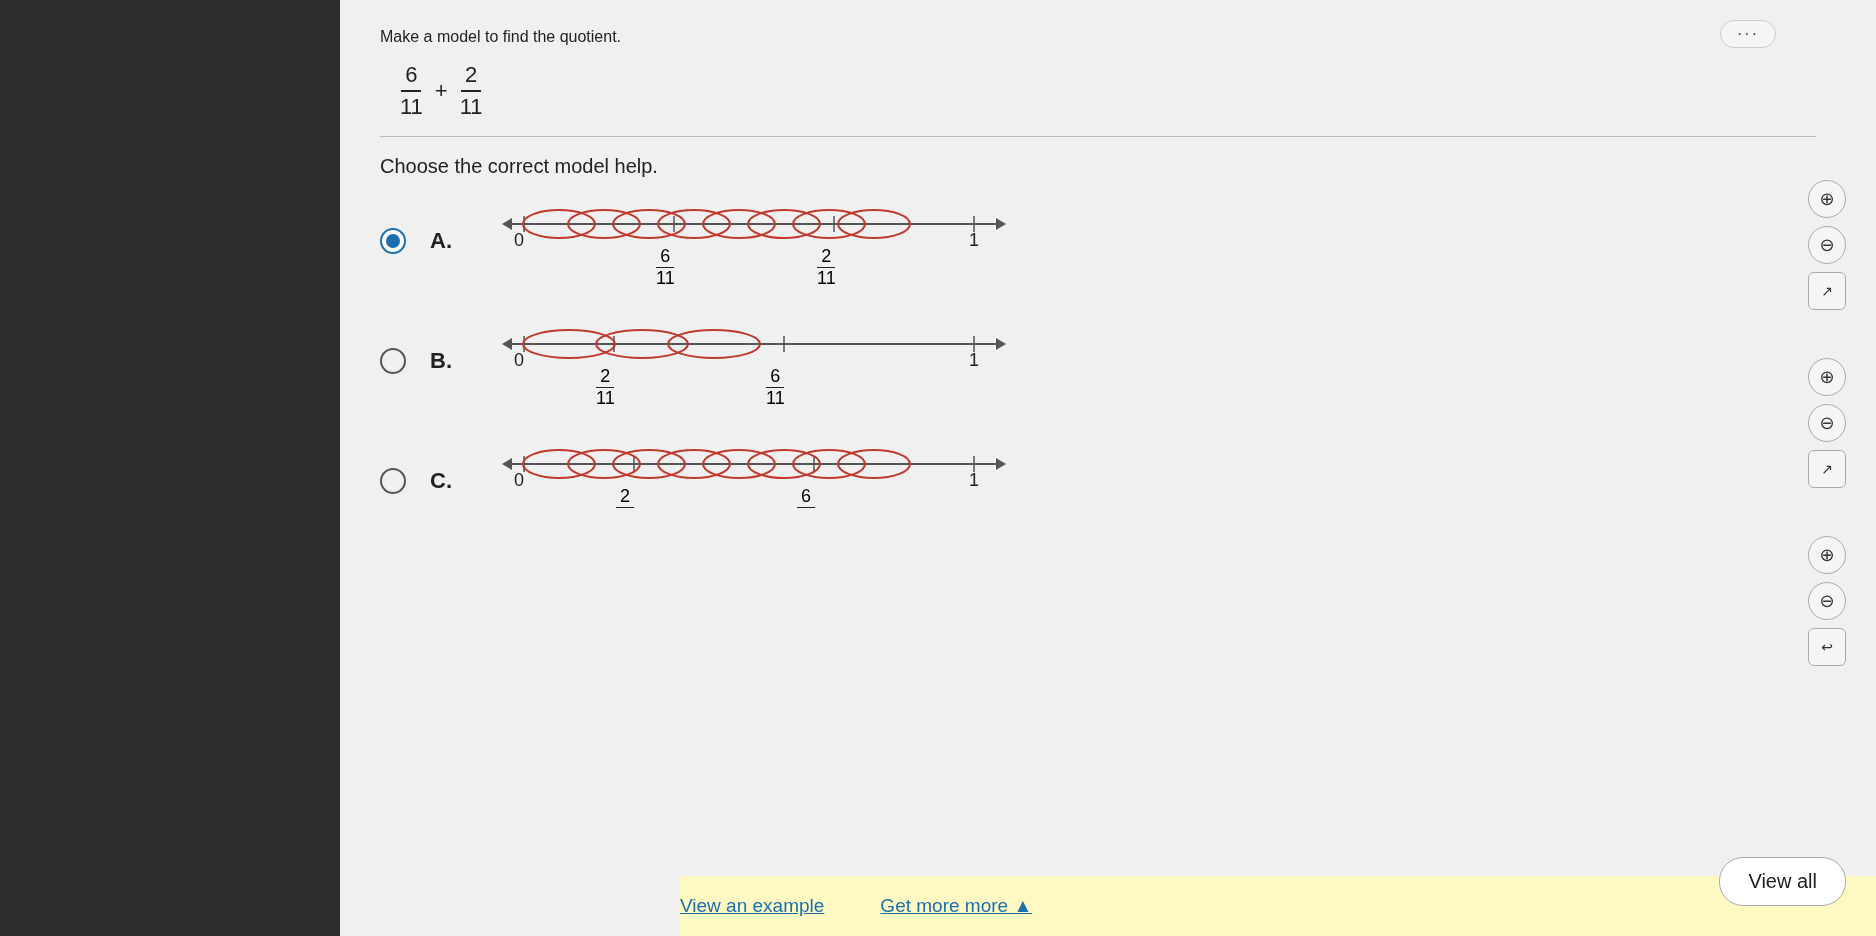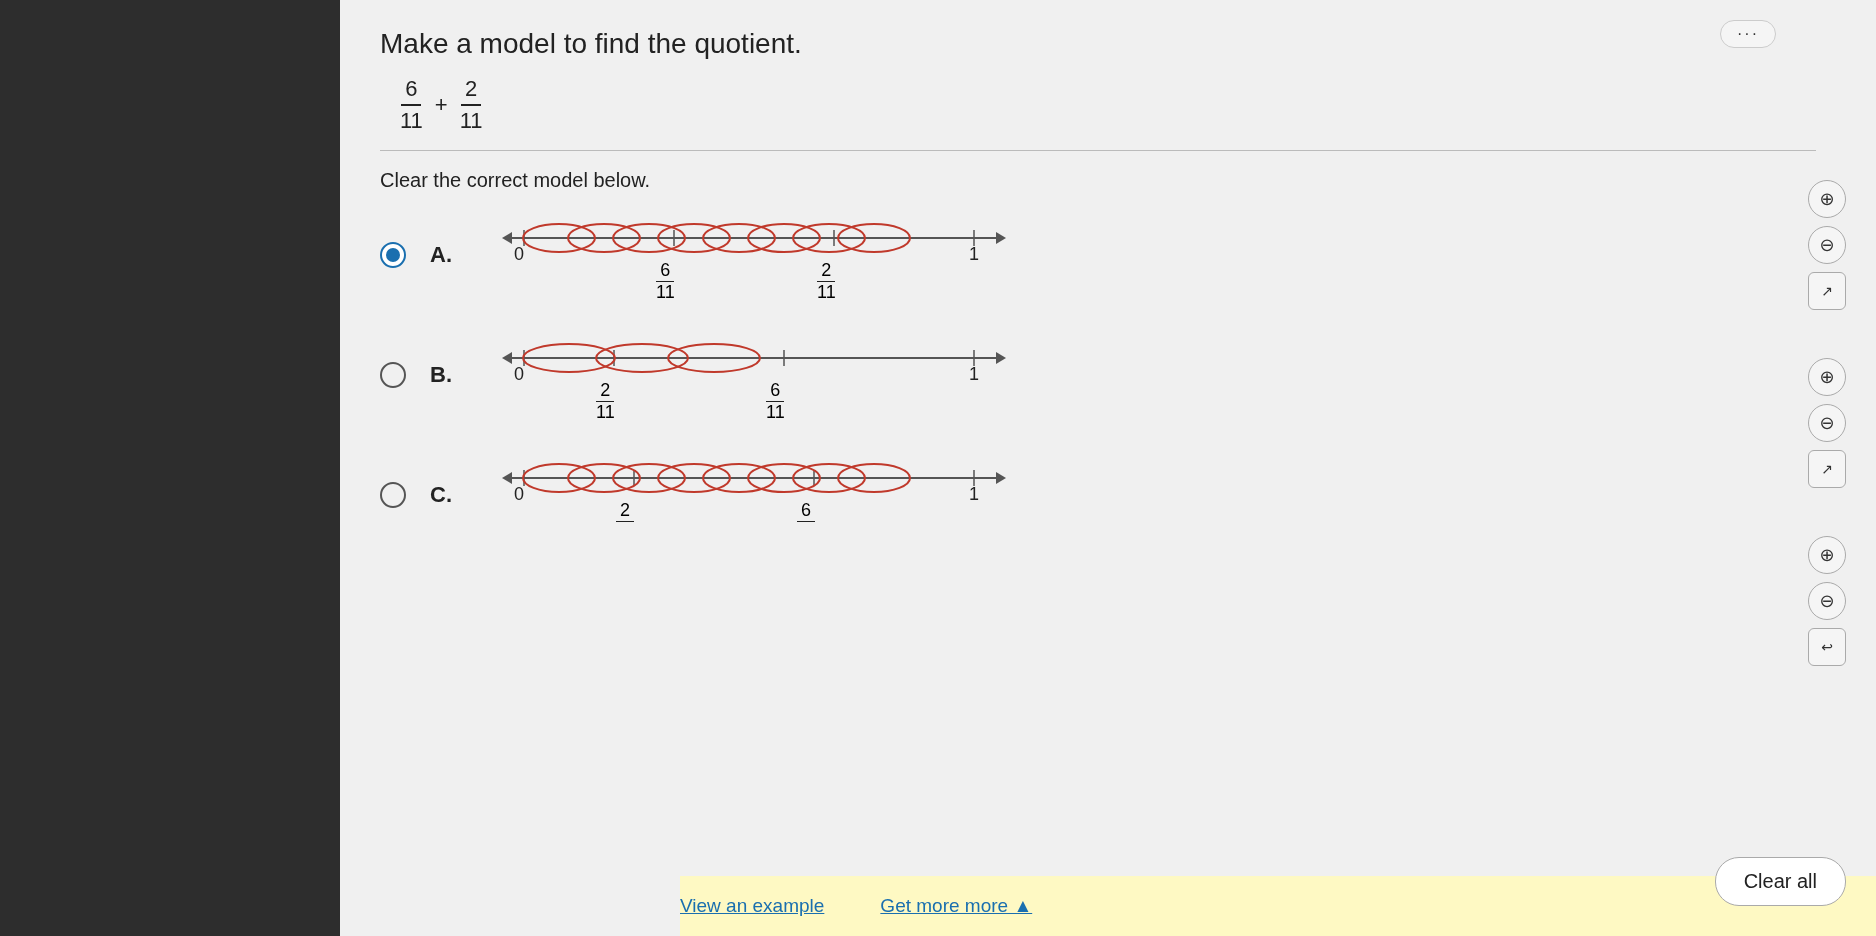--- a/index.html
+++ b/index.html
@@ -25,21 +25,21 @@
       position: absolute;
       left: 340px;
       top: 0;
       width: 1536px;
       height: 936px;
       background: #f0f0f0;
       padding: 20px 60px 20px 40px;
     }
 
     .question-title {
-      font-size: 28px;
+      font-size: 16px;
       color: #222;
       margin-bottom: 16px;
       margin-top: 8px;
     }
 
     .fraction-display {
       font-size: 22px;
       color: #222;
       margin-left: 20px;
       margin-bottom: 16px;
@@ -218,21 +218,21 @@
     </span>
     <span style="font-size:22px;">+</span>
     <span class="fraction">
       <span class="num">2</span>
       <span class="den">11</span>
     </span>
   </div>
 
   <hr class="divider-line">
 
-  <div class="choose-label">Clear the correct model below.</div>
+  <div class="choose-label">Choose the correct model help.</div>
 
   <div class="options-container">
 
     <div class="option-row">
       <div class="radio-circle selected"></div>
       <span class="option-label">A.</span>
       <div class="number-line-wrap">
         <svg width="560" height="60">
 
           <line x1="20" y1="28" x2="520" y2="28" stroke="#555" stroke-width="2"></line>
@@ -360,15 +360,15 @@
     <div class="tool-btn" title="Zoom in C" style="margin-top:40px;">⊕</div>
     <div class="tool-btn" title="Zoom out C">⊖</div>
     <div class="tool-btn square" title="Reset C">↩</div>
   </div>
 
   <div class="bottom-bar">
     <span class="bottom-link">View an example</span>
     <span class="bottom-link">Get more more ▲</span>
   </div>
 
-  <button class="clear-all-btn">Clear all</button>
+  <button class="clear-all-btn">View all</button>
 
 </div>
 
 </body></html>

